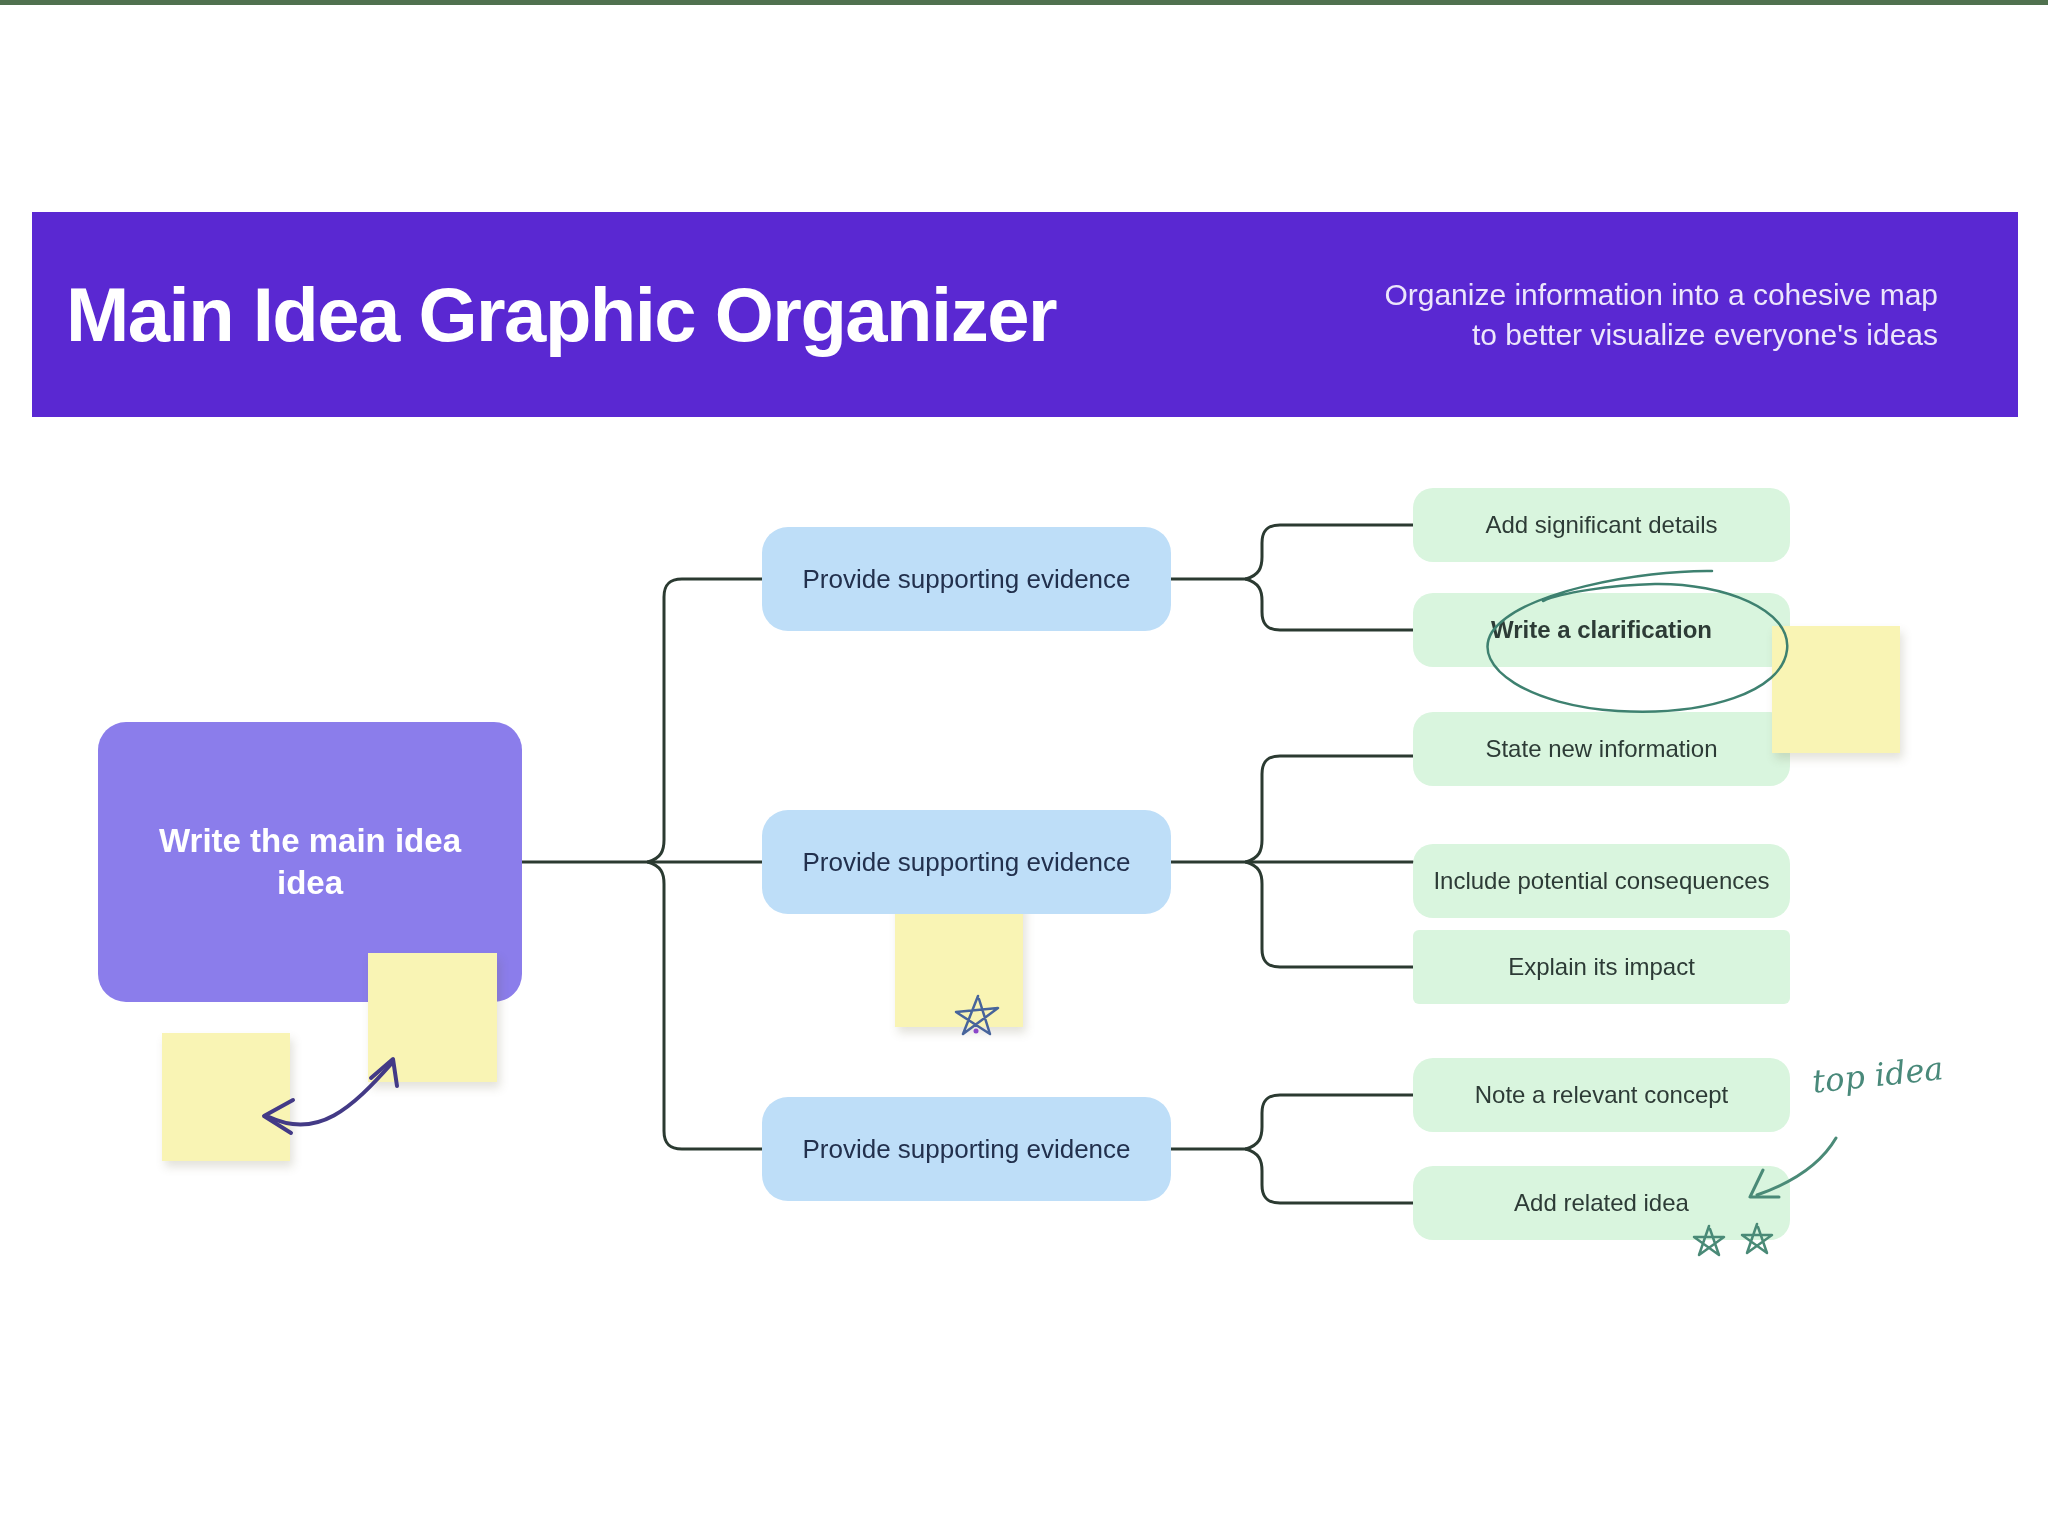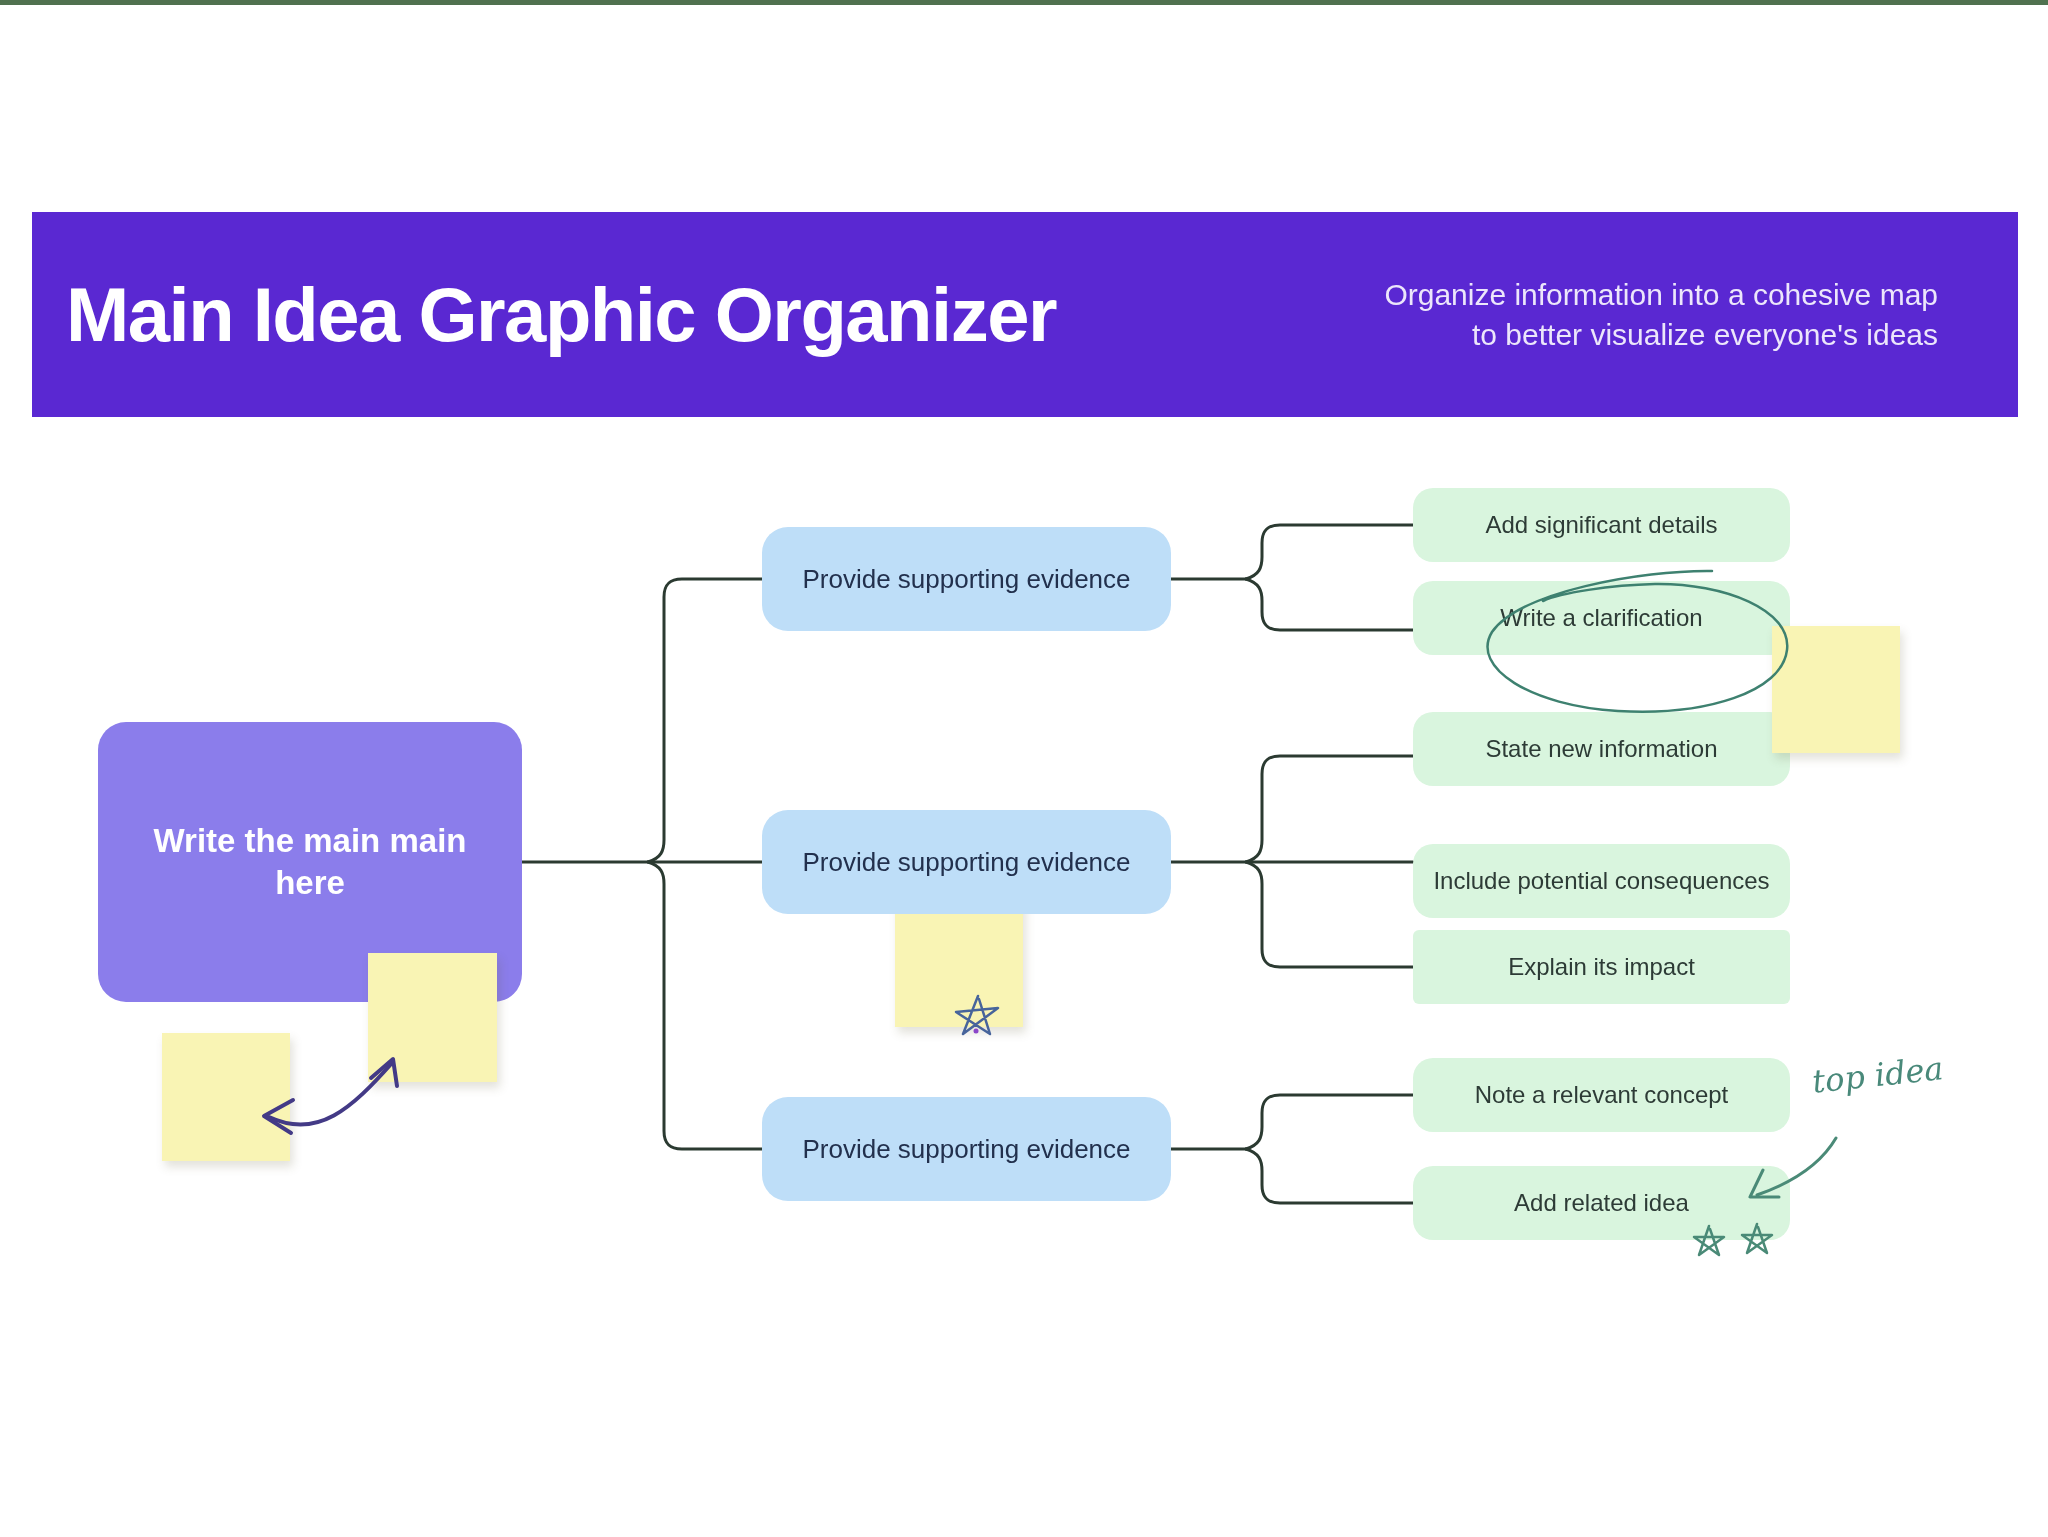--- a/index.html
+++ b/index.html
@@ -57,28 +57,28 @@
     </g>
     <g>
       <path d="M1122,1149 L1246,1149"></path>
       <path d="M1246,1149 C1259,1145 1262,1138 1262,1127 L1262,1113 C1262,1101 1267,1095 1280,1095 L1413,1095"></path>
       <path d="M1246,1149 C1259,1153 1262,1160 1262,1171 L1262,1185 C1262,1197 1267,1203 1280,1203 L1413,1203"></path>
     </g>
   </svg>
 
   <div class="sticky" style="left:895px;top:898px;width:128px;height:129px;"></div>
 
-  <div class="node main-idea">Write the main main here</div>
+  <div class="node main-idea">Write the main idea idea</div>
 
   <div class="node evidence" style="top:527px;">Provide supporting evidence</div>
   <div class="node evidence" style="top:810px;">Provide supporting evidence</div>
   <div class="node evidence" style="top:1097px;">Provide supporting evidence</div>
 
   <div class="node detail" style="top:488px;">Add significant details</div>
-  <div class="node detail" style="top:581px;">Write a clarification</div>
+  <div class="node detail" style="top:593px;font-weight:bold;">Write a clarification</div>
   <div class="node detail" style="top:712px;">State new information</div>
   <div class="node detail" style="top:844px;">Include potential consequences</div>
   <div class="node detail" style="top:930px;border-radius:6px;">Explain its impact</div>
   <div class="node detail" style="top:1058px;">Note a relevant concept</div>
   <div class="node detail" style="top:1166px;">Add related idea</div>
 
   <div class="sticky" style="left:162px;top:1033px;width:128px;height:128px;"></div>
   <div class="sticky" style="left:368px;top:953px;width:129px;height:129px;"></div>
   <div class="sticky" style="left:1772px;top:626px;width:128px;height:127px;"></div>
 

